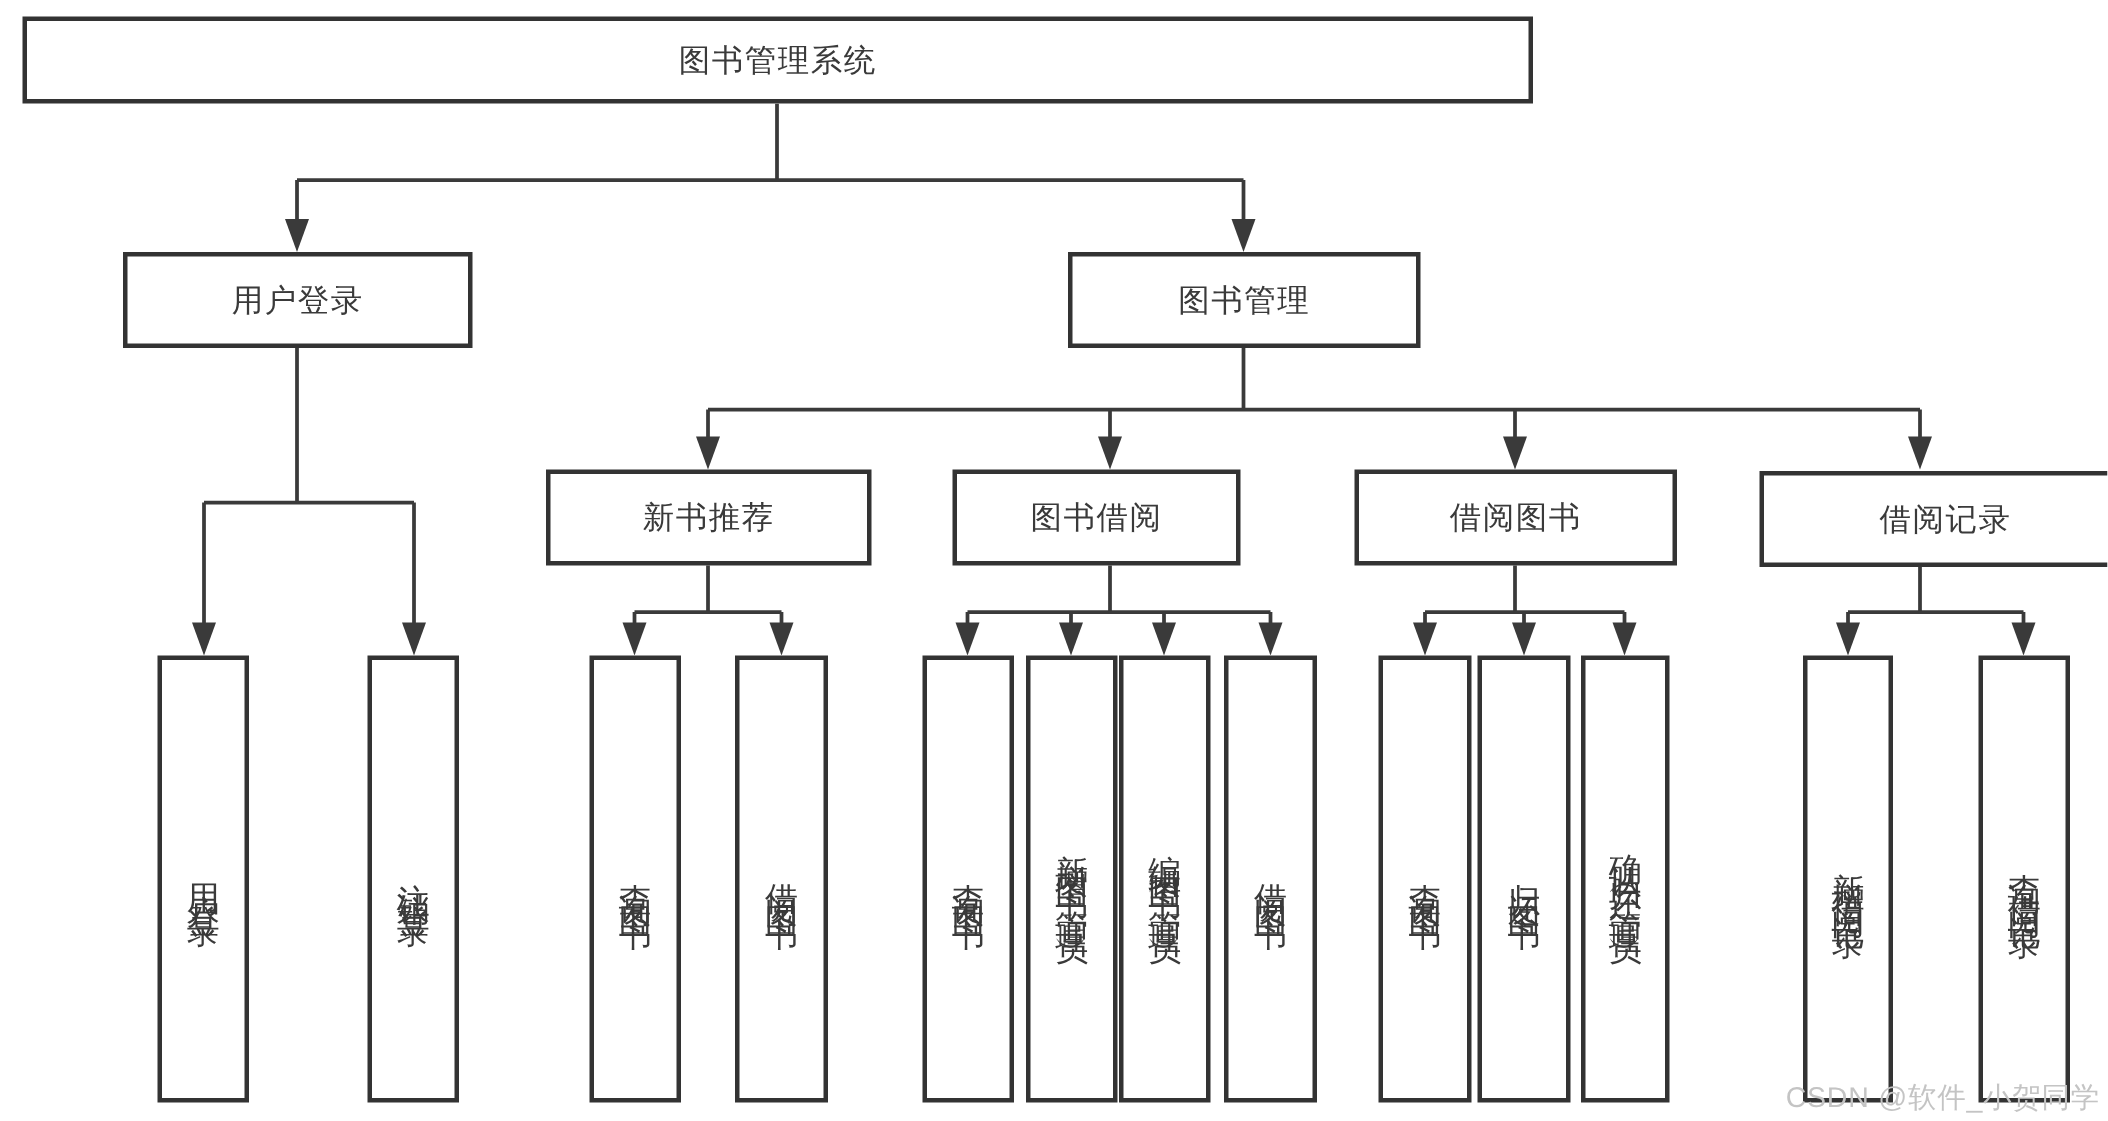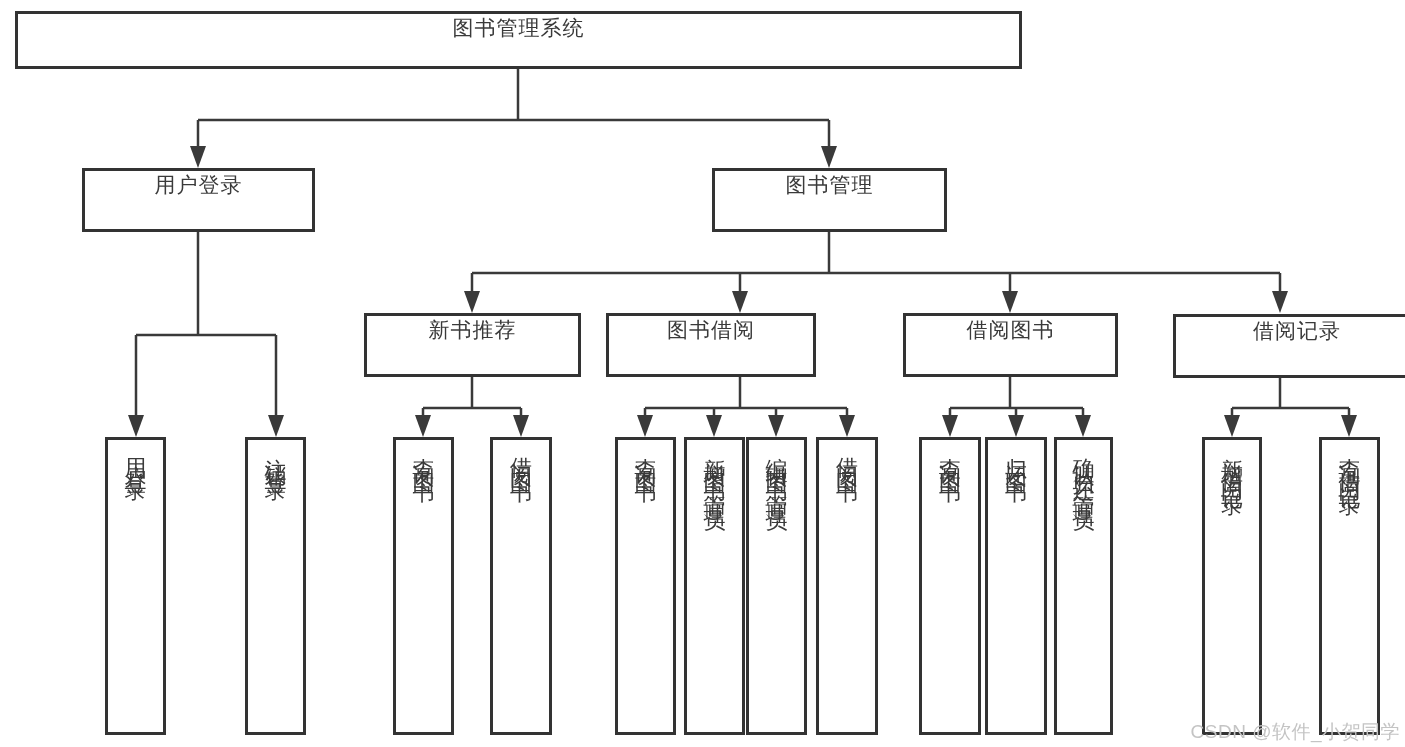--- a/index.html
+++ b/index.html
@@ -6,21 +6,21 @@
   html,body { background:#fff; }
   body { font-family:"Liberation Sans", sans-serif; }
   .canvas {
     position:relative; width:1405px; height:747px;
     background:var(--bg,#ffffff); overflow:hidden;
   }
   .connectors { position:absolute; left:0; top:0; width:1405px; height:747px; }
   .node {
     position:absolute; background:#fff;
     border:3px solid var(--border,#333333);
-    display:flex; align-items:flex-start; justify-content:center;
+    display:flex; align-items:center; justify-content:center;
     color:var(--text,#3a3a3a);
   }
   .node .lbl { font-size:21px; letter-spacing:1px; white-space:nowrap; }
   .leaf .vtext {
     writing-mode:vertical-rl; text-orientation:mixed;
     font-size:22px; letter-spacing:7.5px; line-height:1;
     white-space:nowrap;
   }
   .watermark {
     position:absolute; right:5px; bottom:2px;
@@ -109,21 +109,21 @@
   <div class="node" style="left:82px;top:168px;width:233px;height:64px">
     <span class="lbl">用户登录</span>
   </div>
   <div class="node" style="left:712px;top:168px;width:235px;height:64px">
     <span class="lbl">图书管理</span>
   </div>
 
   <div class="node" style="left:364px;top:313px;width:217px;height:64px">
     <span class="lbl">新书推荐</span>
   </div>
-  <div class="node" style="left:606px;top:313px;width:210px;height:64px">
+  <div class="node" style="left:635px;top:313px;width:192px;height:64px">
     <span class="lbl">图书借阅</span>
   </div>
   <div class="node" style="left:903px;top:313px;width:215px;height:64px">
     <span class="lbl">借阅图书</span>
   </div>
   <div class="node" style="left:1173px;top:314px;width:248px;height:64px">
     <span class="lbl">借阅记录</span>
   </div>
 
   <div class="node leaf" style="left:105px;top:437px;width:61px;height:298px">

